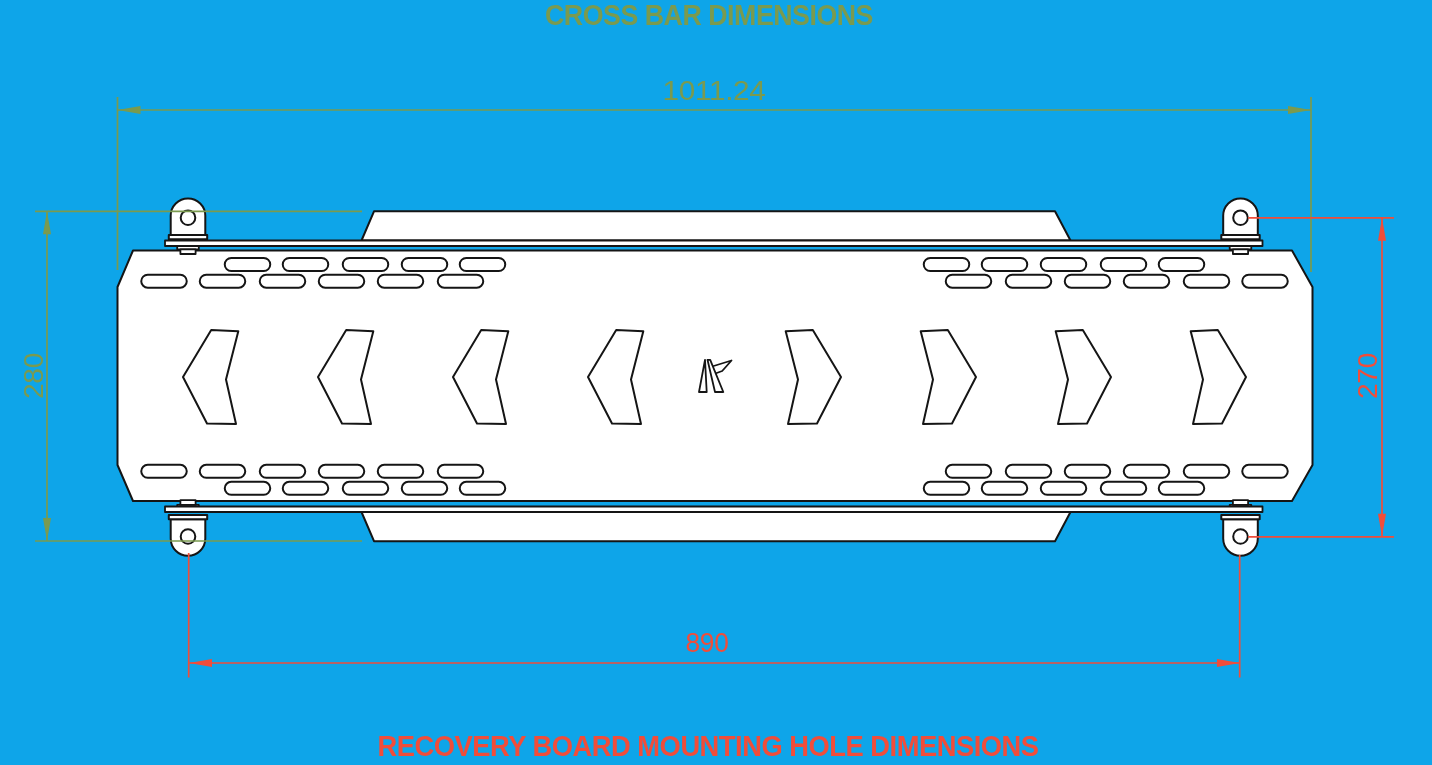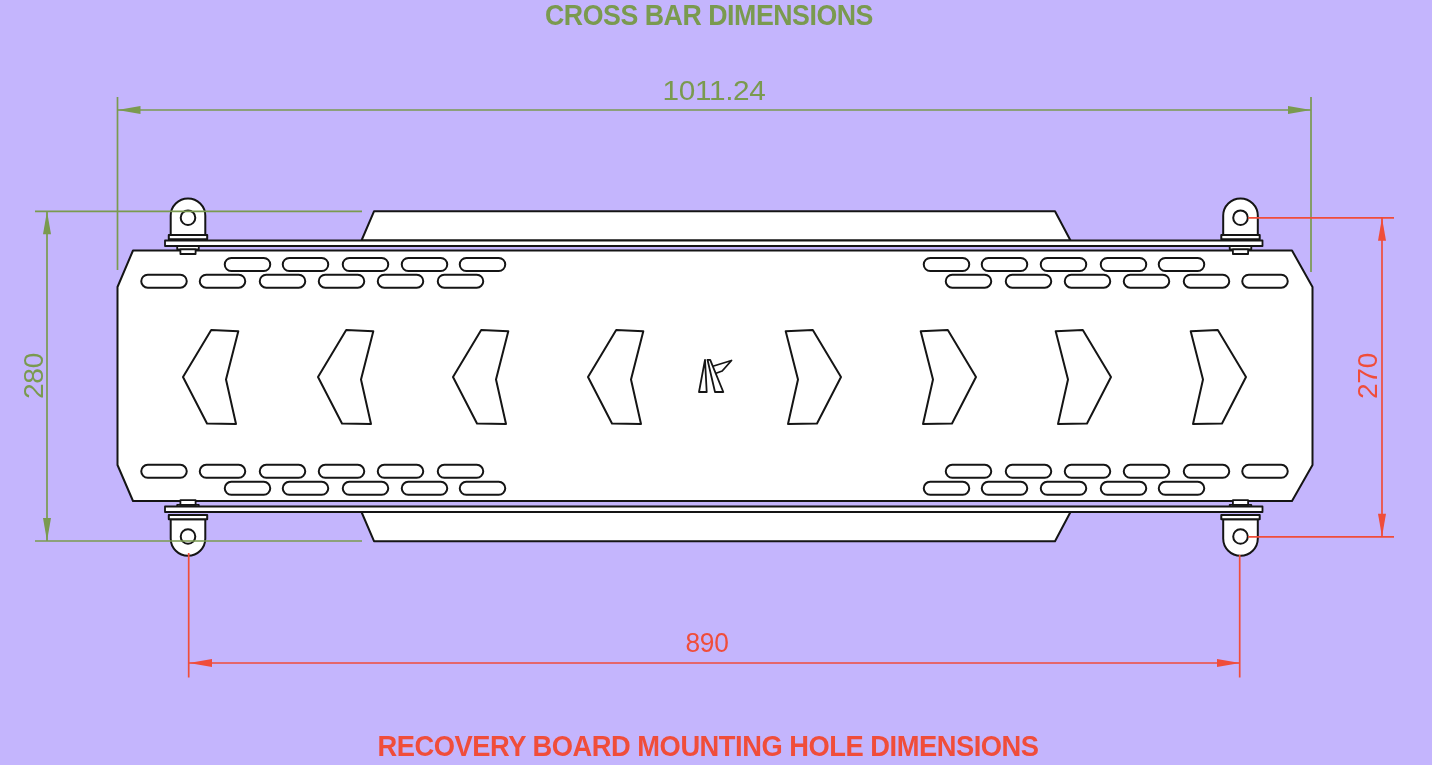--- a/index.html
+++ b/index.html
@@ -1,17 +1,17 @@
 <!DOCTYPE html>
 <html><head>
 <meta charset="utf-8">
 <style>
   html,body{margin:0;padding:0;background:#ffffff;}
   .page{
-    width:1432px;height:765px;position:relative;background:#c4b5fd;
+    width:1432px;height:765px;position:relative;background:#0ea5e9;
     font-family:"Liberation Sans", sans-serif;overflow:hidden;
   }
   svg{display:block;}
   
   .ol{stroke:#151515;stroke-width:2;fill:#ffffff;stroke-linejoin:round;stroke-linecap:round;}
   .ol-thin{stroke:#151515;stroke-width:1.8;fill:#ffffff;stroke-linejoin:round;}
   .cut{stroke:#151515;stroke-width:2;fill:#ffffff;stroke-linejoin:round;}
   
   .green-line{stroke:#7a9a4f;stroke-width:1.7;fill:none;}
   .red-line{stroke:#f04d3a;stroke-width:1.7;fill:none;}

